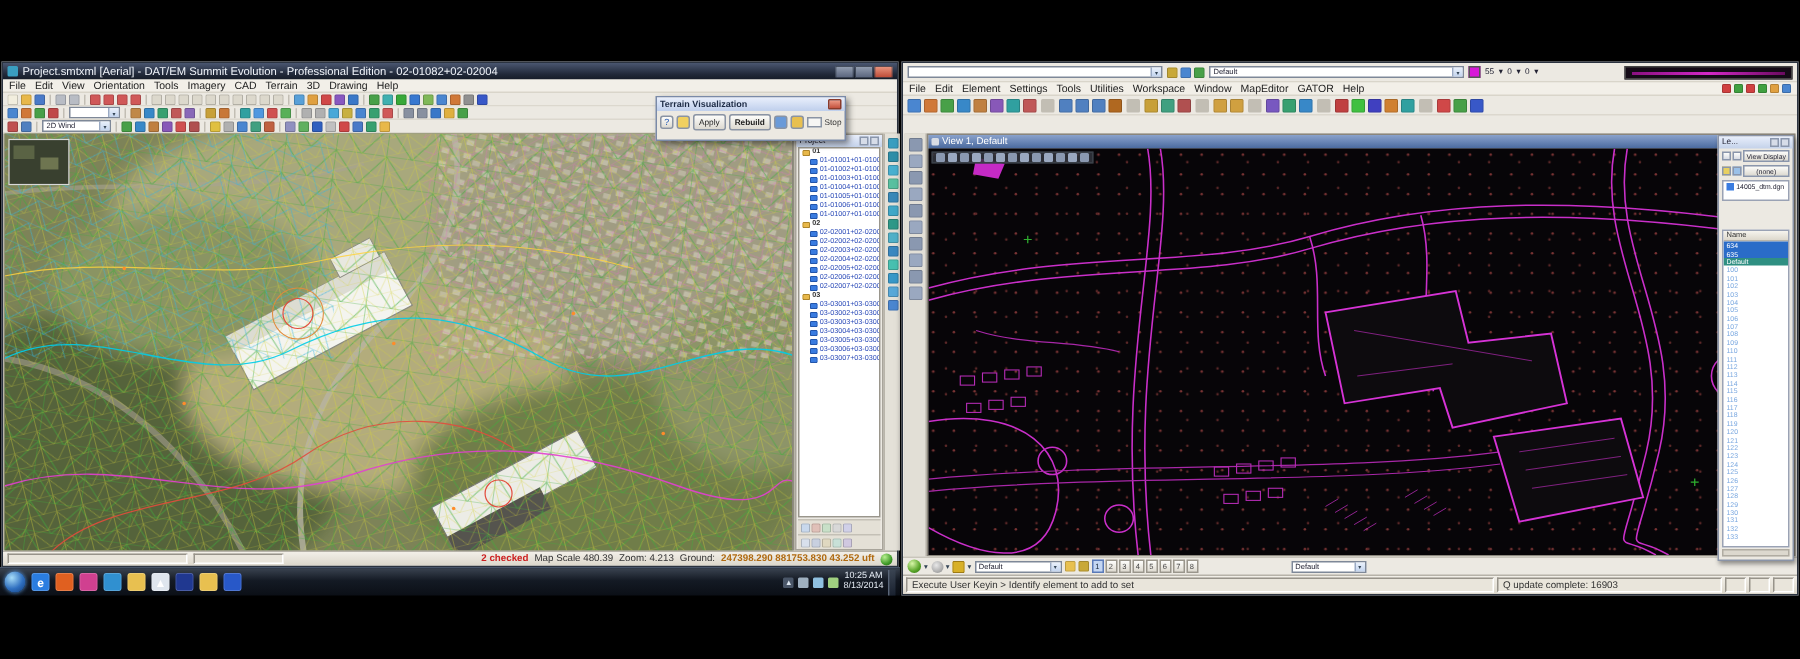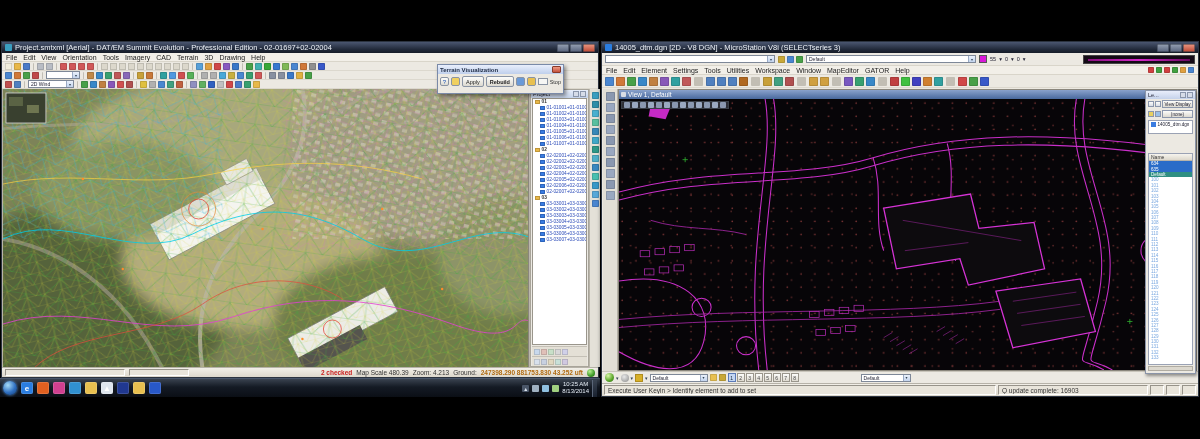--- a/index.html
+++ b/index.html
@@ -113,21 +113,21 @@
   #rw-status .cell{border:1px solid;border-color:#97938a #fff #fff #97938a;background:#e9e5db;height:10px;display:flex;align-items:center;padding:0 3px;overflow:hidden;}
 </style>
 </head>
 <body>
 
 <div id="stage">
 
   <div class="win" id="lw">
     <div class="titlebar">
       <span class="appico" style="background:#3a9ec0"></span>
-      <span>Project.smtxml [Aerial] - DAT/EM Summit Evolution - Professional Edition - 02-01697+02-02004</span>
+      <span>Project.smtxml [Aerial] - DAT/EM Summit Evolution - Professional Edition - 02-01082+02-02004</span>
       <span class="wbtns">
         <span class="wbtn"></span>
         <span class="wbtn"></span>
         <span class="wbtn close"></span>
       </span>
     </div>
     <div class="menubar">
 
     <span class="mi">File</span>
         <span class="mi">Edit</span>
@@ -535,29 +535,20 @@
         </span>
       <span class="clock">
         <span>10:25 AM</span><br>
         <span>8/13/2014</span>
       </span>
       <span class="showdesk"></span>
     </span>
   </div>
 
   <div class="win" id="rw">
-    <div class="titlebar">
-      <span class="appico" style="background:#2a7de0"></span>
-      <span>14005_dtm.dgn [2D - V8 DGN] - MicroStation V8i (SELECTseries 3)</span>
-      <span class="wbtns">
-        <span class="wbtn"></span>
-        <span class="wbtn"></span>
-        <span class="wbtn close"></span>
-      </span>
-    </div>
 
     <div class="attr-row">
       <span class="combo">
           <span></span>
           <span class="ca">▾</span>
         </span>
       <span style="display:flex;gap:2px">
 
       <span class="icn" style="background: rgb(200, 168, 56);"></span>
           <span class="icn" style="background: rgb(74, 134, 208);"></span>

